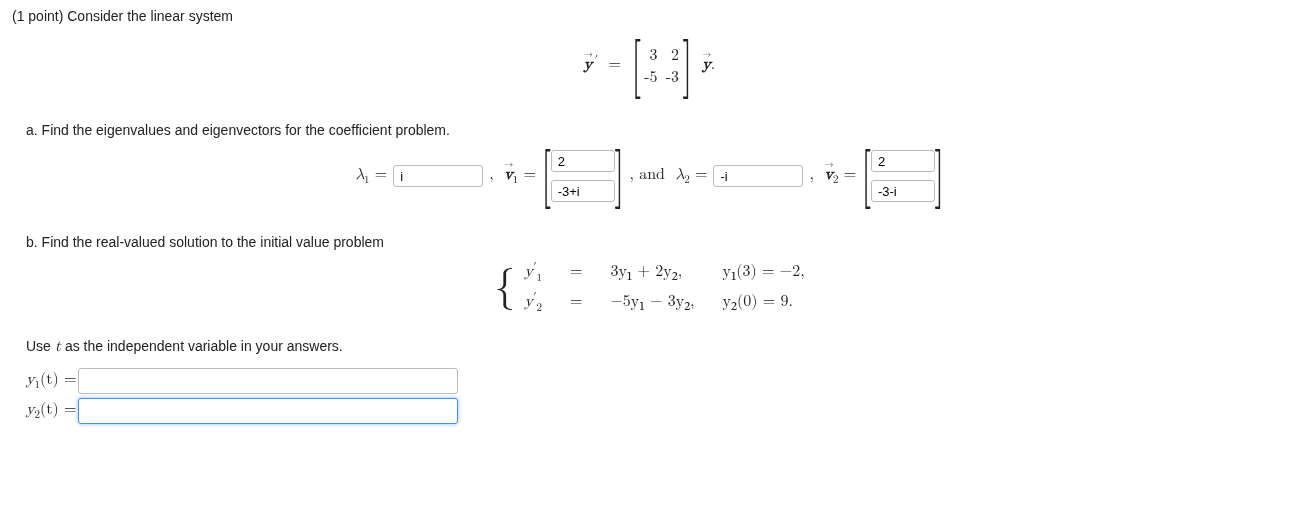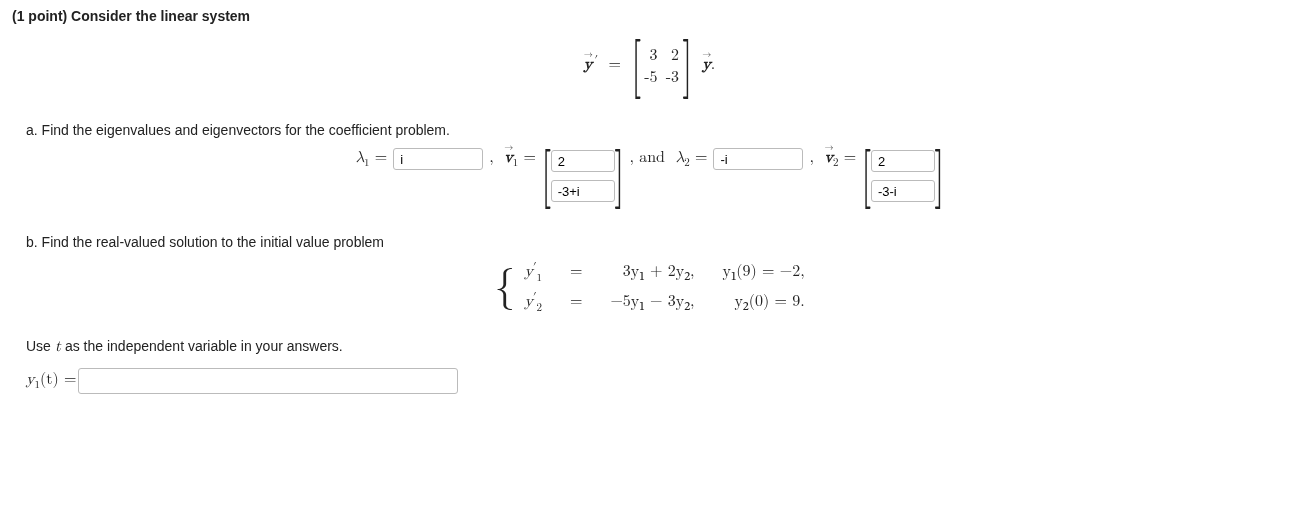--- a/index.html
+++ b/index.html
@@ -5,31 +5,31 @@
   body {
     font-family: "Helvetica Neue", Arial, sans-serif;
     font-size: 14px;
     color: #222;
     margin: 0;
     padding: 8px 12px;
     background: #fff;
   }
   .problem-header {
     margin-bottom: 8px;
-    font-weight: bold;
   }
   .center-eq {
     text-align: center;
     margin: 14px 0 28px 0;
   }
   .section {
     margin: 18px 0 10px 14px;
   }
   .eig-row {
     display: flex;
+    align-items: center;
     justify-content: center;
     gap: 6px;
     margin: 10px 0 30px 0;
   }
   .math {
     font-family: "Latin Modern Math", "STIX Two Math", "Cambria Math", serif;
     font-size: 16px;
   }
   .mathit { font-style: italic; }
   .sub { font-size: 11px; vertical-align: sub; }
@@ -82,21 +82,21 @@
   .ivp-block {
     text-align: center;
     margin: 8px 0 24px 0;
   }
   .ivp-grid {
     display: inline-grid;
     grid-template-columns: auto auto auto auto;
     column-gap: 28px;
     row-gap: 6px;
     align-items: baseline;
-    text-align: right;
+    text-align: left;
     vertical-align: middle;
   }
   .brace-l {
     font-size: 42px;
     line-height: 36px;
     vertical-align: middle;
     font-family: "Latin Modern Math", serif;
     display: inline-block;
     margin-right: 4px;
   }
@@ -196,33 +196,39 @@
   <span>b.</span>
   <span>Find the real-valued solution to the initial value problem</span>
 </div>
 
 <div class="ivp-block math">
   <span class="brace-l">{</span>
   <span class="ivp-grid">
     <span><span class="mathit">y</span><span class="sup">′</span><span class="sub">1</span></span>
     <span>=</span>
     <span>3y₁ + 2y₂,</span>
-    <span>y₁(9) = −2,</span>
+    <span>y₁(3) = −2,</span>
 
     <span><span class="mathit">y</span><span class="sup">′</span><span class="sub">2</span></span>
     <span>=</span>
     <span>−5y₁ − 3y₂,</span>
     <span>y₂(0) = 9.</span>
   </span>
 </div>
 
 <div class="section">
   Use <span class="math mathit">t</span> as the independent variable in your answers.
 </div>
 
 <div class="answer-rows">
   <div class="row">
     <span class="math">
       <span class="mathit">y</span><span class="sub">1</span><span>(t)</span> =
     </span>
     <input class="ans long" value="" style="">
   </div>
+  <div class="row">
+    <span class="math">
+      <span class="mathit">y</span><span class="sub">2</span><span>(t)</span> =
+    </span>
+    <input class="ans long focused" value="" style="">
+  </div>
 </div>
 
 </body></html>

